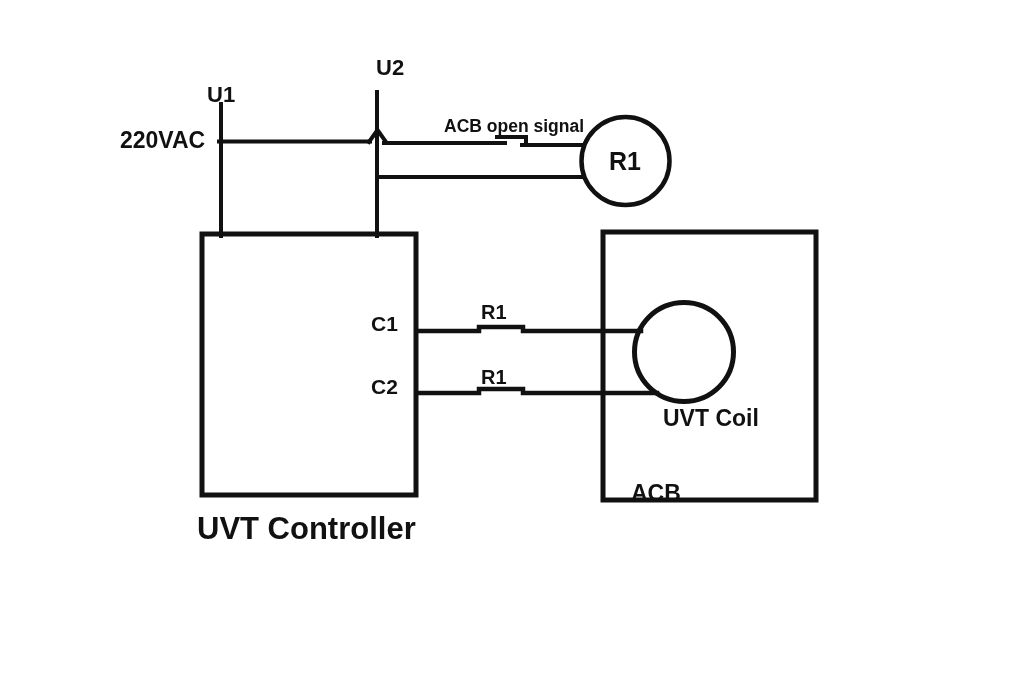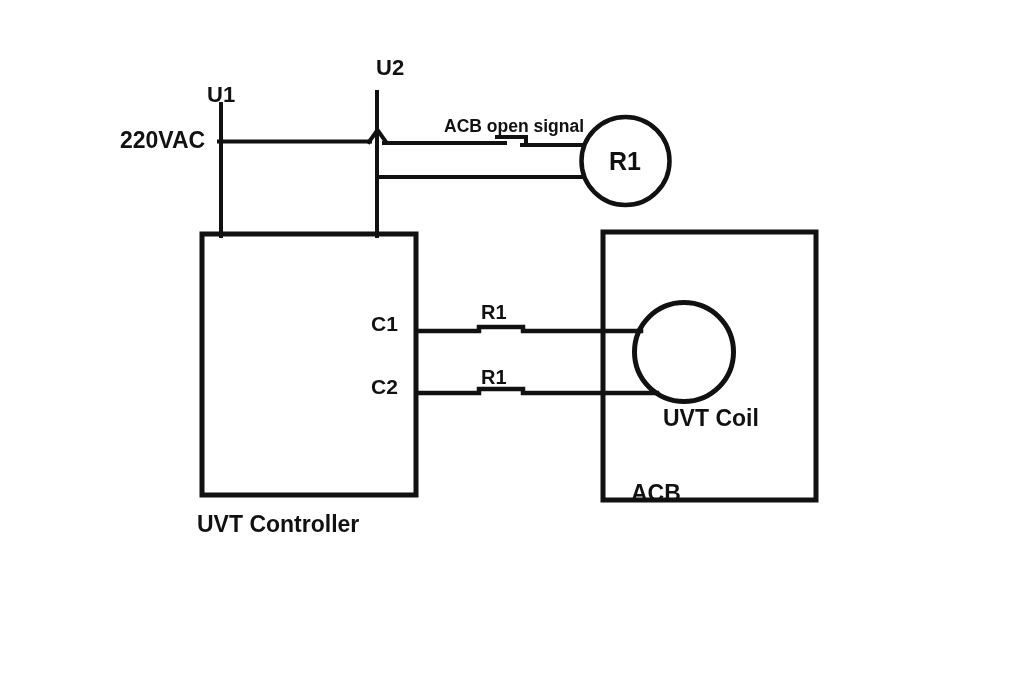--- a/index.html
+++ b/index.html
@@ -32,21 +32,21 @@
   .lbl-u1            { left: 207px; top: 84px;  font-size: 22px; }
   .lbl-u2            { left: 376px; top: 57px;  font-size: 22px; }
   .lbl-acb-open      { left: 444px; top: 118px; font-size: 17.5px; }
   .lbl-relay-r1      { left: 600px; top: 149px; width: 50px; text-align: center; font-size: 25px; }
   .lbl-c1            { left: 371px; top: 313px; width: 40px; text-align: left; font-size: 21px; }
   .lbl-c2            { left: 371px; top: 376px; width: 40px; text-align: left; font-size: 21px; }
   .lbl-r1-top        { left: 481px; top: 302px; font-size: 20px; }
   .lbl-r1-bottom     { left: 481px; top: 367px; font-size: 20px; }
   .lbl-uvt-coil      { left: 633px; top: 407px; font-size: 23px; margin-left: 30px; }
   .lbl-acb           { left: 631px; top: 482px; font-size: 23px; }
-  .lbl-controller    { left: 197px; top: 513px; font-size: 23px; text-align: right; }
+  .lbl-controller    { left: 197px; top: 513px; font-size: 31px; text-align: right; }
 </style>
 </head>
 <body>
 
 <div class="stage">
 
   <svg width="1036" height="687" viewBox="0 0 1036 687">
     <g fill="none" stroke-linecap="square" stroke-linejoin="miter" stroke="#111111">
 
       <circle cx="625.5" cy="161" r="44" stroke-width="4.5" fill="#ffffff"></circle>

